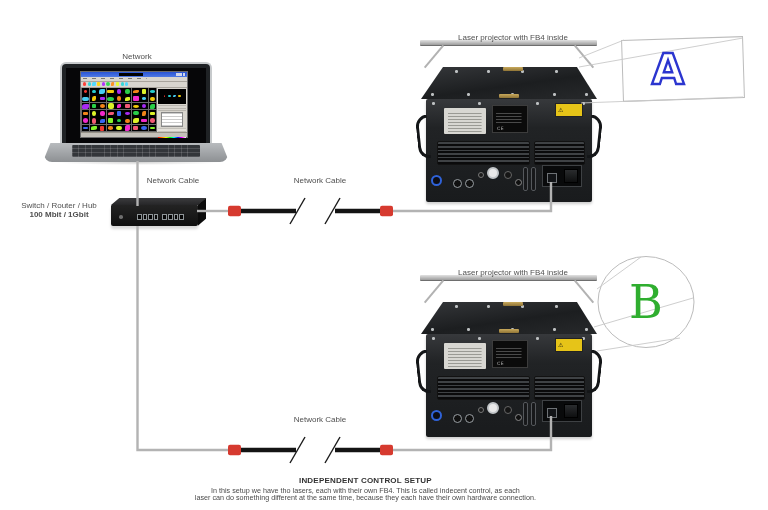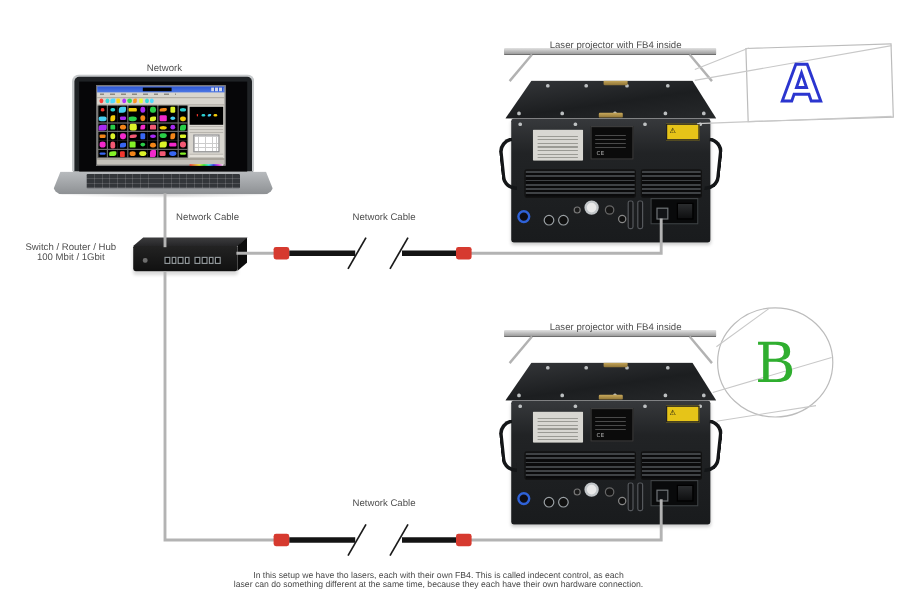--- a/index.html
+++ b/index.html
@@ -358,21 +358,21 @@
       <div class="port"></div>
       <div class="port"></div>
       <div class="port"></div>
     <div class="gap"></div>
     <div class="port"></div>
       <div class="port"></div>
       <div class="port"></div>
       <div class="port"></div>
   </div>
   <div class="lbl" style="left:9px;top:201px;width:100px;">Switch / Router / Hub</div>
-  <div class="lbl" style="left:9px;top:210px;width:100px;">100 Mbit / 1Gbit</div>
+  <div class="lbl" style="left:9px;top:210px;width:100px;font-weight:bold;">100 Mbit / 1Gbit</div>
 
   <div class="lbl" style="left:123px;top:176px;width:100px;">Network Cable</div>
   <div class="lbl" style="left:270px;top:176px;width:100px;">Network Cable</div>
   <div class="lbl" style="left:270px;top:415px;width:100px;">Network Cable</div>
 
   <div class="projector" style="top:33px;">
     <div class="lbl" style="left:18px;top:0;width:160px;position:absolute;">Laser projector with FB4 inside</div>
     <div class="pj-bar"></div>
     <div class="pj-arm l"></div>
     <div class="pj-arm r"></div>
@@ -504,17 +504,18 @@
 
     <ellipse cx="646" cy="302" rx="48" ry="45.5" stroke-width="1" fill="#ffffff"></ellipse>
     <ellipse cx="646" cy="302" rx="48" ry="45.5" fill="none" stroke-width="1" stroke="#bcbcbc"></ellipse>
     <line x1="597" y1="289" x2="641" y2="257" stroke="#c8c8c8" stroke-width="0.9"></line>
     <line x1="594" y1="327" x2="693" y2="298" stroke="#c8c8c8" stroke-width="0.9"></line>
     <line x1="597" y1="351" x2="680" y2="338" stroke="#c8c8c8" stroke-width="0.9"></line>
     <text x="646" y="318" text-anchor="middle" font-family="DejaVu Serif, serif" font-size="46" fill="#2fae2f">B</text>
   </svg>
 
   <div class="abs caption">
+    <div class="t">INDEPENDENT CONTROL SETUP</div>
     <div class="b">In this setup we have tho lasers, each with their own FB4. This is called indecent control, as each</div>
     <div class="b">laser can do something different at the same time, because they each have their own hardware connection.</div>
   </div>
 
 </div>
 
 </body></html>

